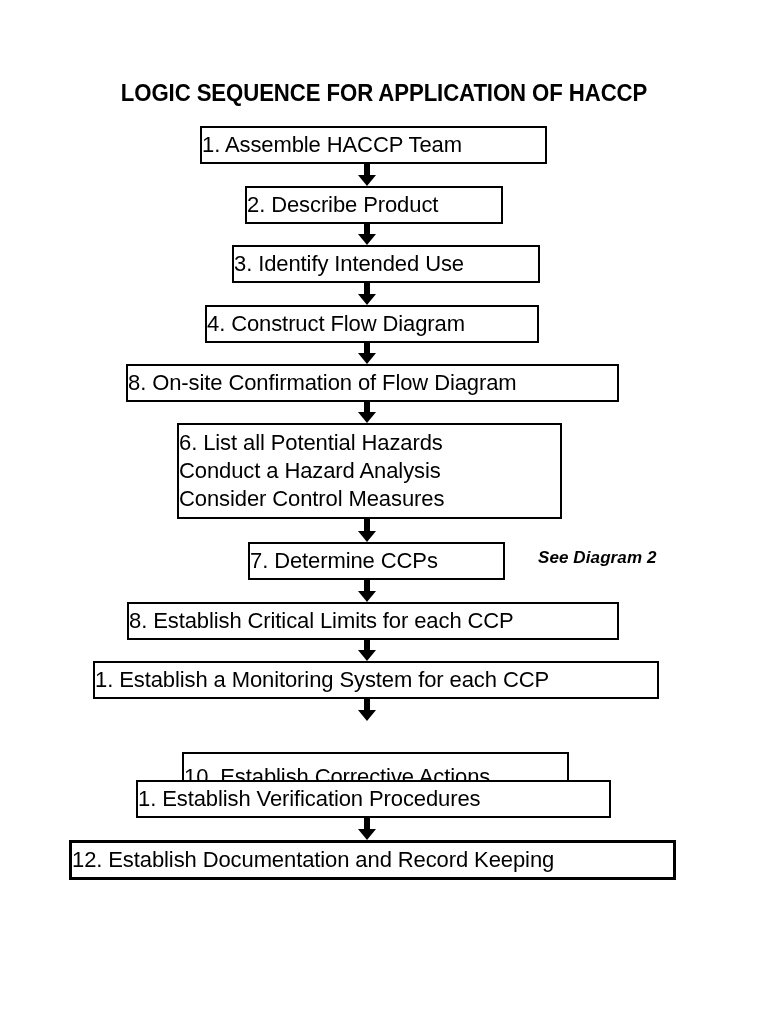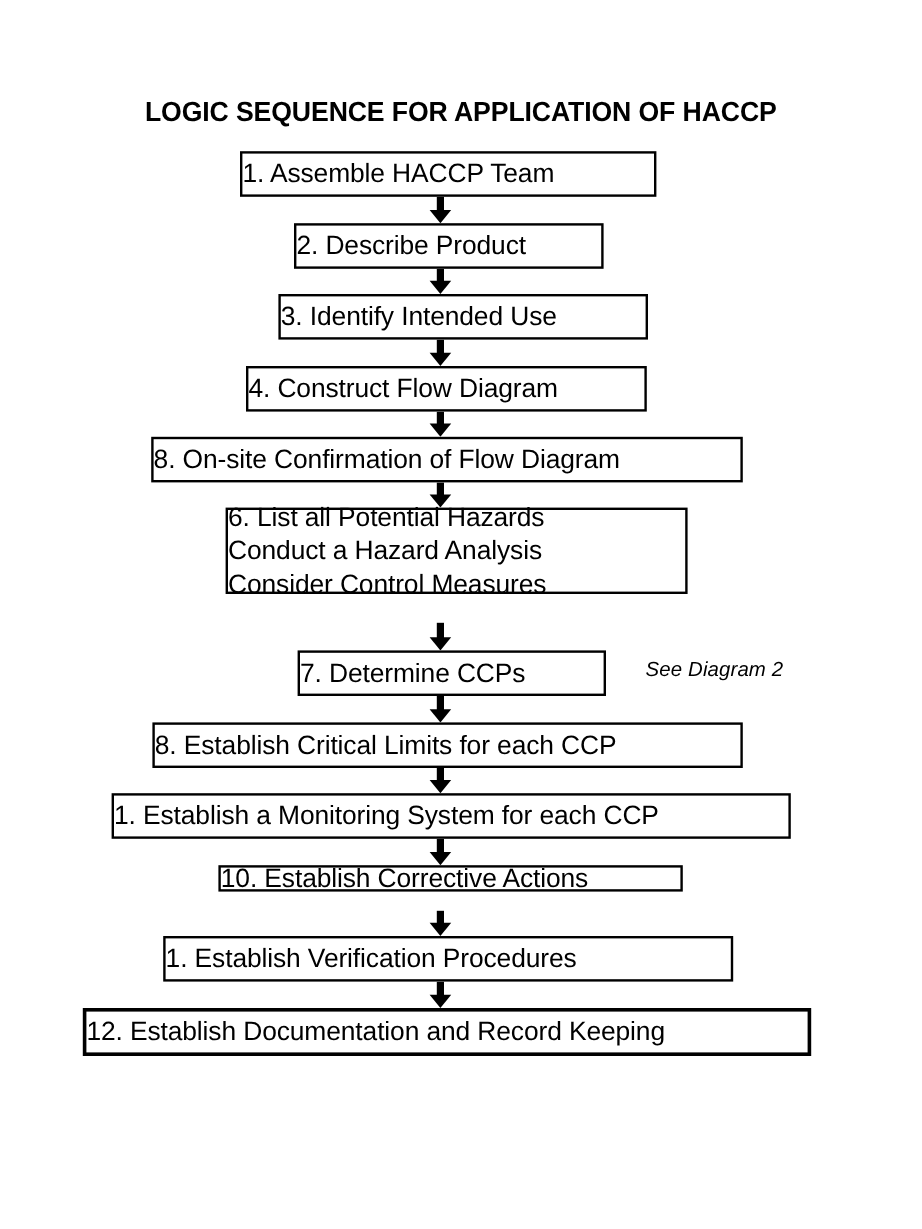--- a/index.html
+++ b/index.html
@@ -166,39 +166,39 @@
       </div>
       <div class="node" style="left: 232px; top: 245px; width: 308px; height: 38px;">
         <span class="line">3. Identify Intended Use</span>
       </div>
       <div class="node" style="left: 205px; top: 305px; width: 334px; height: 38px;">
         <span class="line">4. Construct Flow Diagram</span>
       </div>
       <div class="node" style="left: 126px; top: 364px; width: 493px; height: 38px;">
         <span class="line">8. On-site Confirmation of Flow Diagram</span>
       </div>
-      <div class="node" style="left: 188px; top: 423px; width: 385px; height: 72px;">
+      <div class="node" style="left: 177px; top: 423px; width: 385px; height: 96px;">
         <span class="line">6. List all Potential Hazards</span>
         <span class="line">Conduct a Hazard Analysis</span>
         <span class="line">Consider Control Measures</span>
       </div>
       <div class="node" style="left: 248px; top: 542px; width: 257px; height: 38px;">
         <span class="line">7. Determine CCPs</span>
       </div>
       <div class="node" style="left: 127px; top: 602px; width: 492px; height: 38px;">
         <span class="line">8. Establish Critical Limits for each CCP</span>
       </div>
       <div class="node" style="left: 93px; top: 661px; width: 566px; height: 38px;">
         <span class="line">1. Establish a Monitoring System for each CCP</span>
       </div>
-      <div class="node" style="left: 182px; top: 721px; width: 387px; height: 22px;">
+      <div class="node" style="left: 182px; top: 752px; width: 387px; height: 49px;">
         <span class="line">10. Establish Corrective Actions</span>
       </div>
       <div class="node" style="left: 136px; top: 780px; width: 475px; height: 38px;">
         <span class="line">1. Establish Verification Procedures</span>
       </div>
       <div class="node thick" style="left: 69px; top: 840px; width: 607px; height: 40px;">
         <span class="line">12. Establish Documentation and Record Keeping</span>
       </div>
-      <div id="see-diagram-2" class="side-note" style="position: absolute; left: 538px; top: 548px; font-size: 17px; font-weight: normal; font-style: italic; white-space: nowrap;">See Diagram 2</div>
+      <div id="see-diagram-2" class="side-note" style="position: absolute; left: 538px; top: 548px; font-size: 17px; font-weight: bold; font-style: italic; white-space: nowrap;">See Diagram 2</div>
     </div>
 
 </div>
 
 </body></html>

